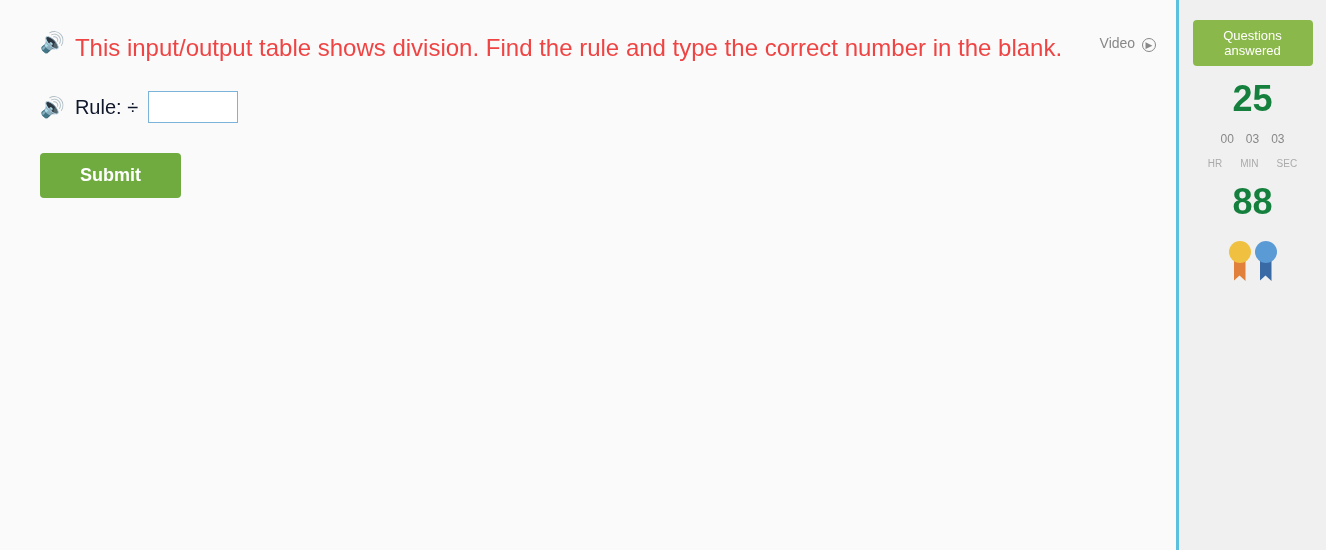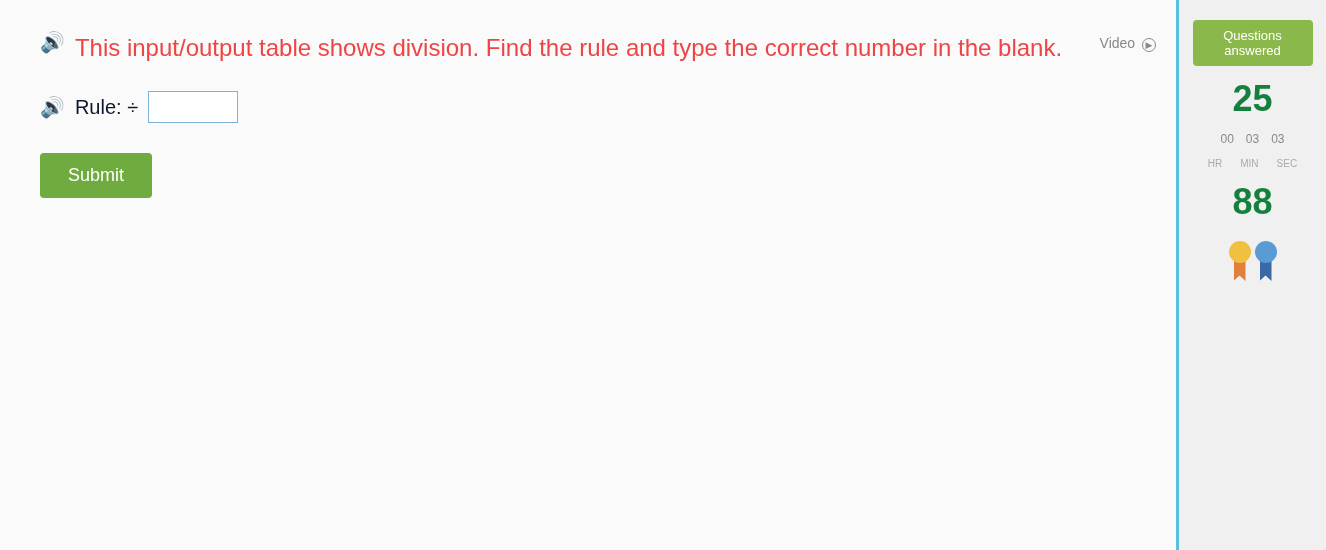--- a/index.html
+++ b/index.html
@@ -73,24 +73,25 @@
       height: 32px;
       border: 1px solid #7bb3d9;
       background: #fff;
       padding: 4px 8px;
       font-size: 16px;
     }
     .submit-btn {
       background: #6fab3f;
       color: #fff;
       border: none;
-      padding: 12px 28px;
+      padding: 12px 40px;
       font-size: 18px;
       border-radius: 4px;
       cursor: pointer;
+      font-weight: bold;
     }
     .sidebar {
       width: 150px;
       padding: 20px 12px;
       background: #f0f0f0;
       display: flex;
       flex-direction: column;
       align-items: center;
       gap: 12px;
       border-left: 3px solid #5bc0de;

